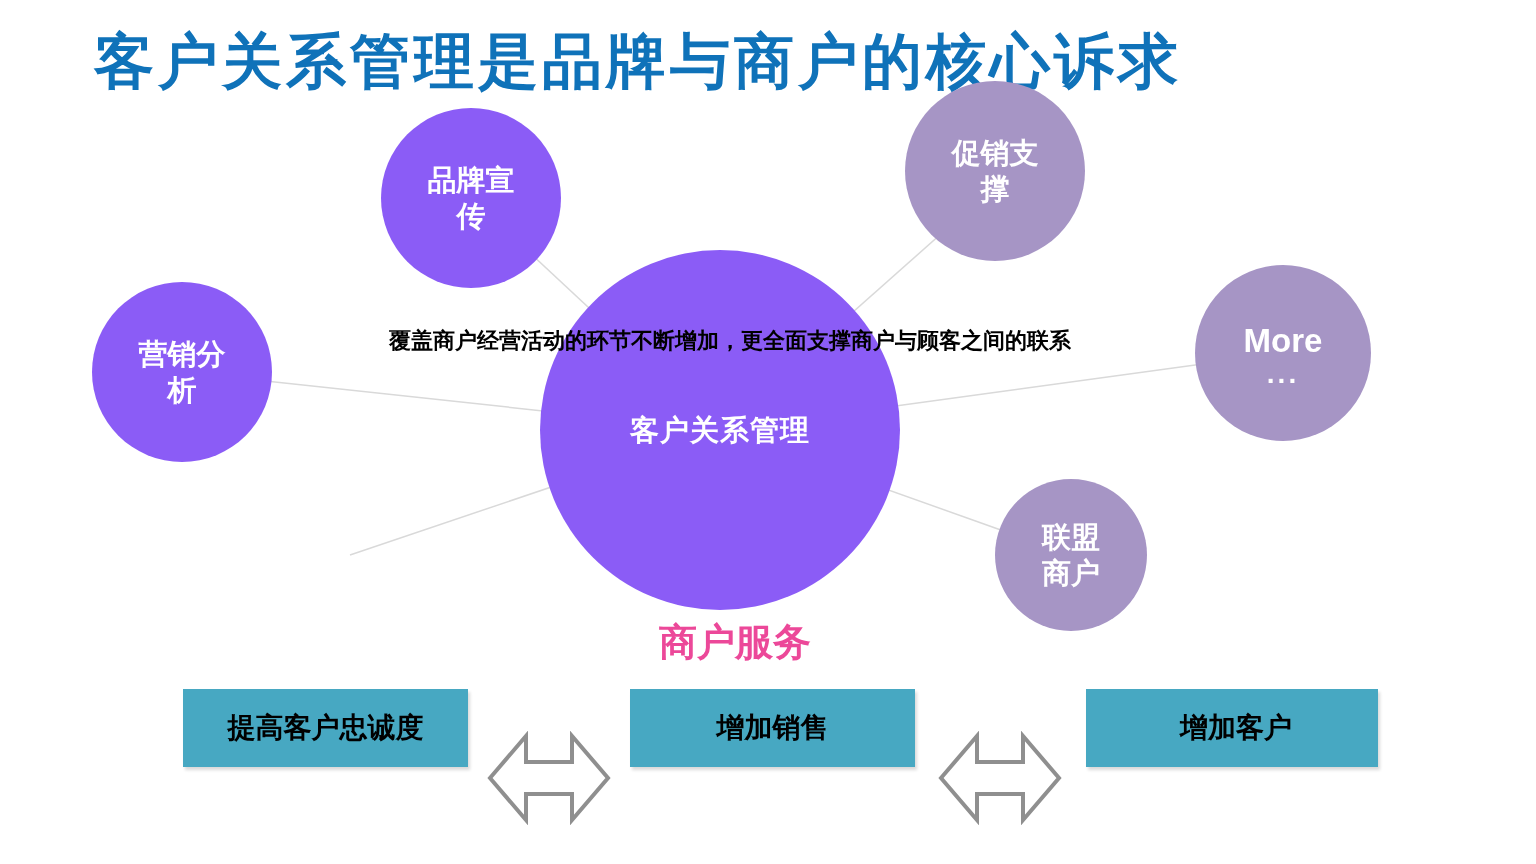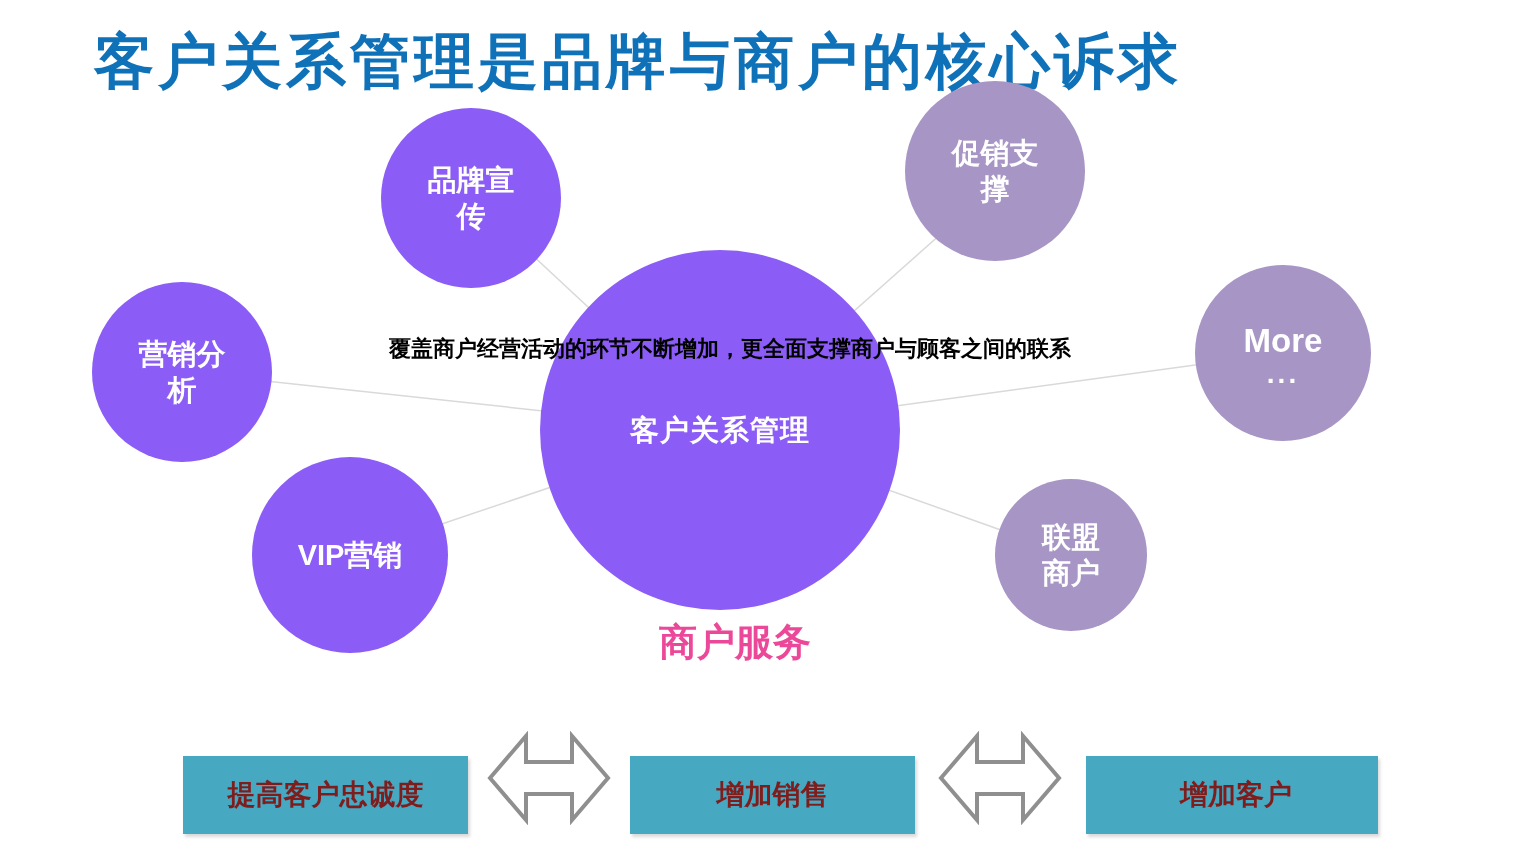--- a/index.html
+++ b/index.html
@@ -26,31 +26,31 @@
   .center-circle span{font-size:29px;letter-spacing:1px;}
   .sat-brand{left:381px;top:108px;width:180px;height:180px;}
   .sat-promo{left:905px;top:81px;width:180px;height:180px;}
   .sat-marketing{left:92px;top:282px;width:180px;height:180px;}
   .sat-more{left:1195px;top:265px;width:176px;height:176px;}
   .sat-more span:first-child{font-size:33px;}
   .sat-more span:last-child{font-size:28px;line-height:0.9;letter-spacing:3px;}
   .sat-vip{left:252px;top:457px;width:196px;height:196px;}
   .sat-alliance{left:995px;top:479px;width:152px;height:152px;}
   .annotation{
-    position:absolute;left:389px;top:334px;z-index:2;
+    position:absolute;left:389px;top:326px;z-index:2;
     font-size:22px;font-weight:bold;color:#000000;white-space:nowrap;
   }
   .caption{
     position:absolute;left:640px;top:617px;width:190px;z-index:2;
     text-align:center;font-size:38px;font-weight:bold;color:#ec4899;white-space:nowrap;
   }
   .flow-box{
-    position:absolute;top:756px;height:78px;z-index:1;background:#47a8c2;
+    position:absolute;top:689px;height:78px;z-index:1;background:#47a8c2;
     display:flex;align-items:center;justify-content:center;
-    color:#7f1d1d;font-size:28px;font-weight:bold;white-space:nowrap;
+    color:#000000;font-size:28px;font-weight:bold;white-space:nowrap;
     box-shadow:2px 3px 3px rgba(0,0,0,0.15);
   }
   .box-1{left:183px;width:285px;}
   .box-2{left:630px;width:285px;}
   .box-3{left:1086px;width:284px;padding-left:8px;}
   .flow-arrow{position:absolute;top:731px;width:124px;height:94px;z-index:1;}
   .arrow-1{left:487px;}
   .arrow-2{left:938px;}
   .flow-arrow polygon{fill:#ffffff;stroke:#8f8f8f;stroke-width:4;stroke-linejoin:miter;}
 </style>
@@ -83,23 +83,20 @@
   <div class="circle c-blue sat-marketing">
     <span>营销分</span>
     <span>析</span>
   </div>
 
   <div class="circle c-purple sat-more">
     <span>More</span>
     <span>...</span>
   </div>
 
-  <div class="circle c-blue sat-vip">
-    <span>VIP营销</span>
-  </div>
 
   <div class="circle c-purple sat-alliance">
     <span>联盟</span>
     <span>商户</span>
   </div>
 
   <div class="circle c-blue center-circle">
     <span>客户关系管理</span>
   </div>
 

